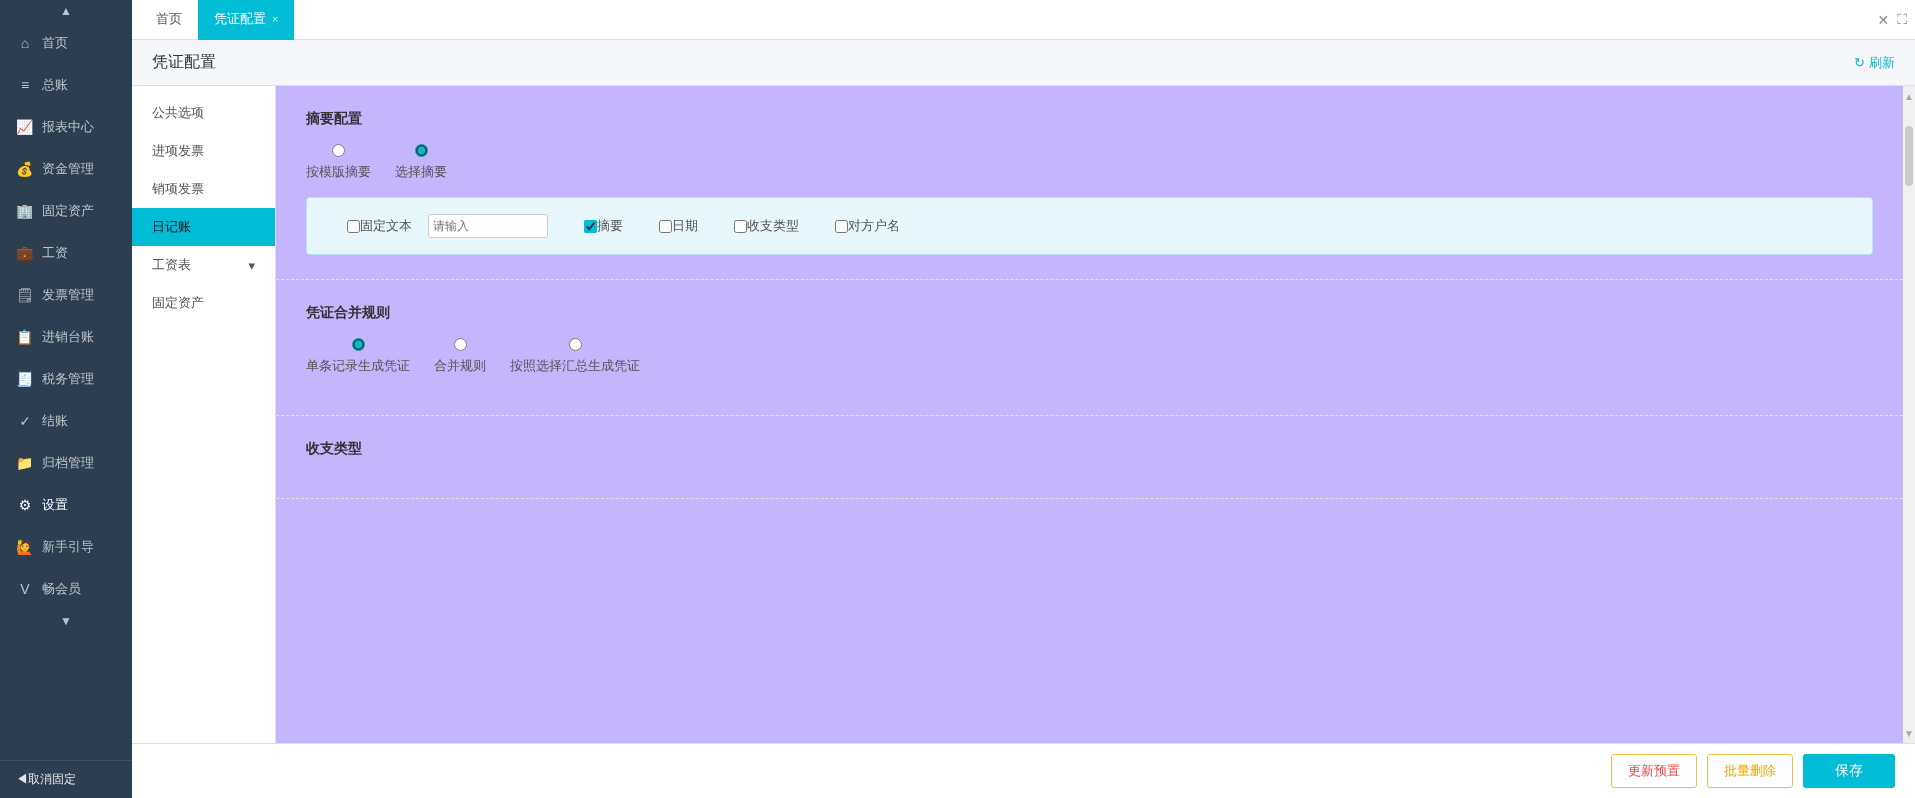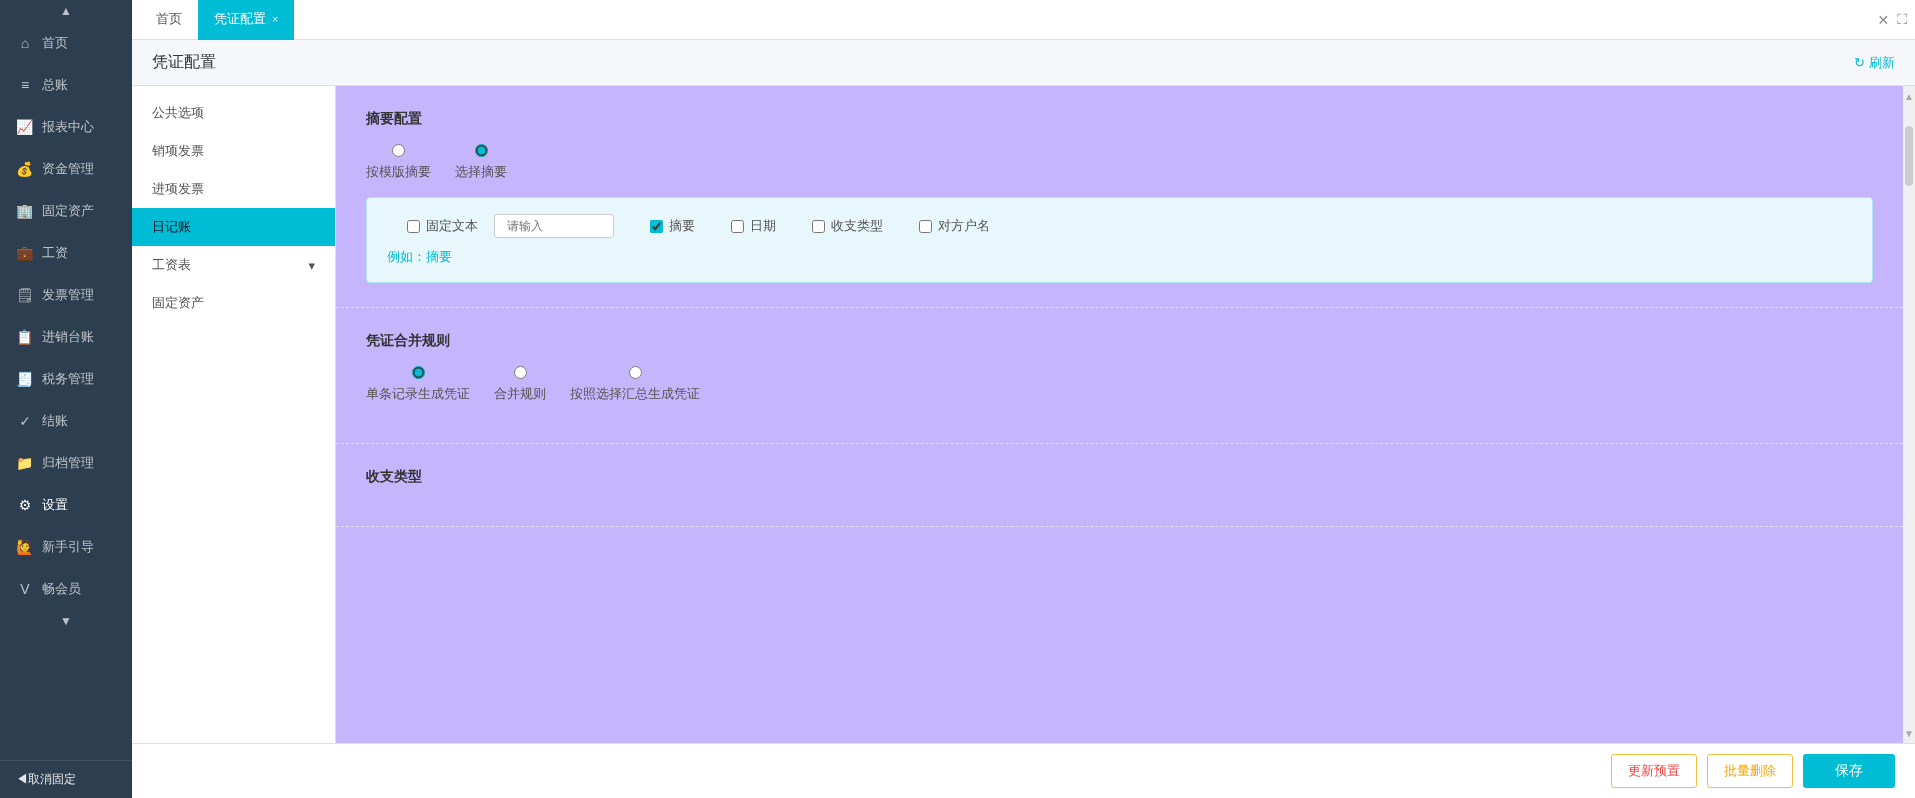--- a/index.html
+++ b/index.html
@@ -125,21 +125,21 @@
       gap: 4px;
       color: #00bcd4;
       cursor: pointer;
       font-size: 13px;
       background: none;
       border: none;
     }
 
     
     .left-nav {
-      width: 204px;
+      width: 144px;
       background: #fff;
       border-right: 1px solid #e0e0e0;
       padding: 8px 0;
       flex-shrink: 0;
     }
     .left-nav-item {
       padding: 10px 20px;
       cursor: pointer;
       color: #555;
       font-size: 13px;
@@ -201,34 +201,33 @@
     }
     .checkbox-row {
       display: flex;
       align-items: center;
       gap: 16px;
       flex-wrap: wrap;
     }
     .checkbox-label {
       display: flex;
       align-items: center;
-      gap: 6px;
       cursor: pointer;
       font-size: 13px;
       color: #555;
       padding-left: 20px;
     }
     .checkbox-label input[type="checkbox"] {
       accent-color: #00bcd4;
       cursor: pointer;
     }
     .text-input {
       border: 1px solid #ccc;
       border-radius: 3px;
-      padding: 4px 12px;
+      padding: 4px 4px;
       font-size: 12px;
       width: 120px;
       outline: none;
       color: #999;
     }
     .example-text {
       color: #00bcd4;
       font-size: 13px;
       margin-top: 10px;
     }
@@ -391,24 +390,24 @@
       </button>
     </div>
 
     <div class="content-area">
 
       <div class="left-nav">
         <div class="left-nav-item">
           <span>公共选项</span>
         </div>
         <div class="left-nav-item">
+          <span>进项发票</span>
+        </div>
+        <div class="left-nav-item">
           <span>销项发票</span>
-        </div>
-        <div class="left-nav-item">
-          <span>进项发票</span>
         </div>
         <div class="left-nav-item active">
           <span>日记账</span>
         </div>
         <div class="left-nav-item">
           <span>工资表</span>
           <span>▾</span>
         </div>
         <div class="left-nav-item">
           <span>固定资产</span>
@@ -447,21 +446,20 @@
                 </label>
                 <label class="checkbox-label">
                   <input type="checkbox" style="">
                   <span>收支类型</span>
                 </label>
                 <label class="checkbox-label">
                   <input type="checkbox" style="">
                   <span>对方户名</span>
                 </label>
               </div>
-              <div class="example-text">例如：摘要</div>
             </div>
           </div>
 
 
           <div class="section">
             <div class="section-title">凭证合并规则</div>
             <div class="radio-group">
               <label class="radio-label">
                 <input type="radio" name="merge-rule" checked="" style="">
                 <span>单条记录生成凭证</span>

